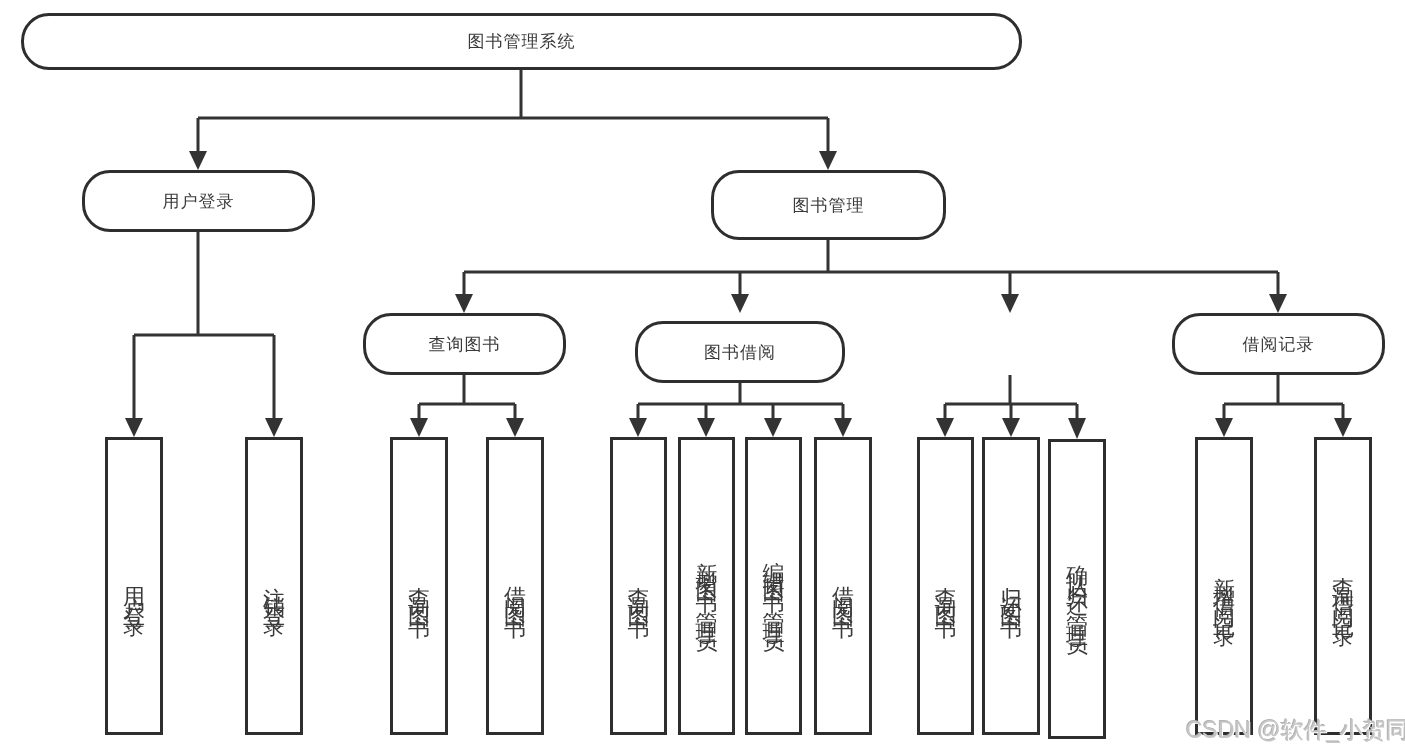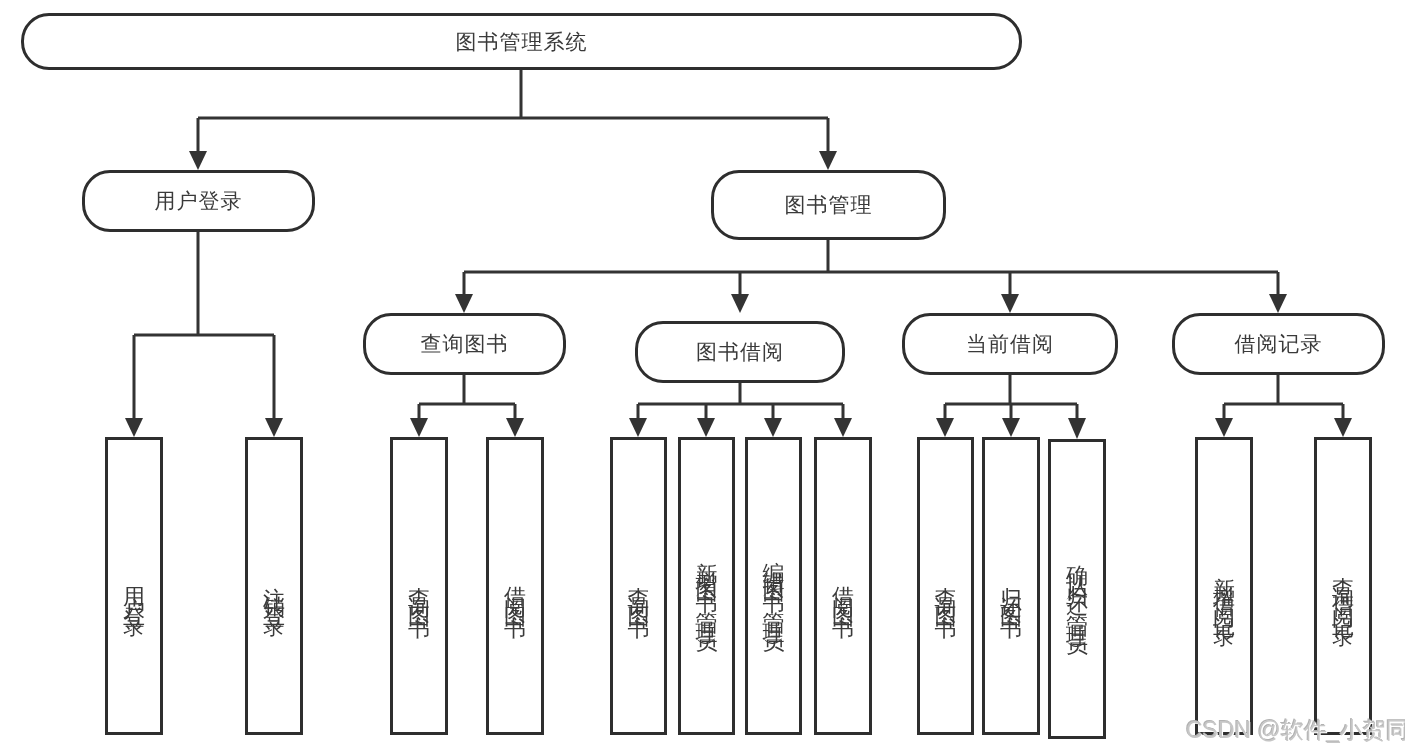--- a/index.html
+++ b/index.html
@@ -15,21 +15,21 @@
   .node {
     position: absolute;
     box-sizing: border-box;
     border: 3px solid #2e2e2e;
     background: #ffffff;
     color: #3a3a3a;
     display: flex;
     align-items: center;
     justify-content: center;
   }
-  .h-node { font-size: 21px; letter-spacing: 1px; border-radius: 28px; }
+  .h-node { font-size: 17px; letter-spacing: 1px; border-radius: 28px; }
   .v-node {
     writing-mode: vertical-rl;
     text-orientation: mixed;
     font-size: 22px;
     letter-spacing: 10px;
     line-height: 1;
     padding-top: 6px;
   }
   
   #n-root            { left: 21px;   top: 13px;  width: 1001px; height: 57px; }
@@ -111,21 +111,20 @@
     </g>
   </svg>
 
   <div class="node h-node" id="n-root">图书管理系统</div>
 
   <div class="node h-node" id="n-user-login">用户登录</div>
   <div class="node h-node" id="n-book-mgmt">图书管理</div>
 
   <div class="node h-node" id="n-new-book-rec">查询图书</div>
   <div class="node h-node" id="n-book-borrow">图书借阅</div>
-  <div class="node h-node" id="n-current-borrow">当前借阅</div>
   <div class="node h-node" id="n-borrow-records">借阅记录</div>
 
   <div class="node v-node" id="n-leaf-user-login">用户登录</div>
   <div class="node v-node" id="n-leaf-logout">注销登录</div>
   <div class="node v-node" id="n-leaf-query-book-1">查询图书</div>
   <div class="node v-node" id="n-leaf-borrow-book-1">借阅图书</div>
   <div class="node v-node" id="n-leaf-query-book-2">查询图书</div>
   <div class="node v-node" id="n-leaf-add-book">新增图书（管理员）</div>
   <div class="node v-node" id="n-leaf-edit-book">编辑图书（管理员）</div>
   <div class="node v-node" id="n-leaf-borrow-book-2">借阅图书</div>

